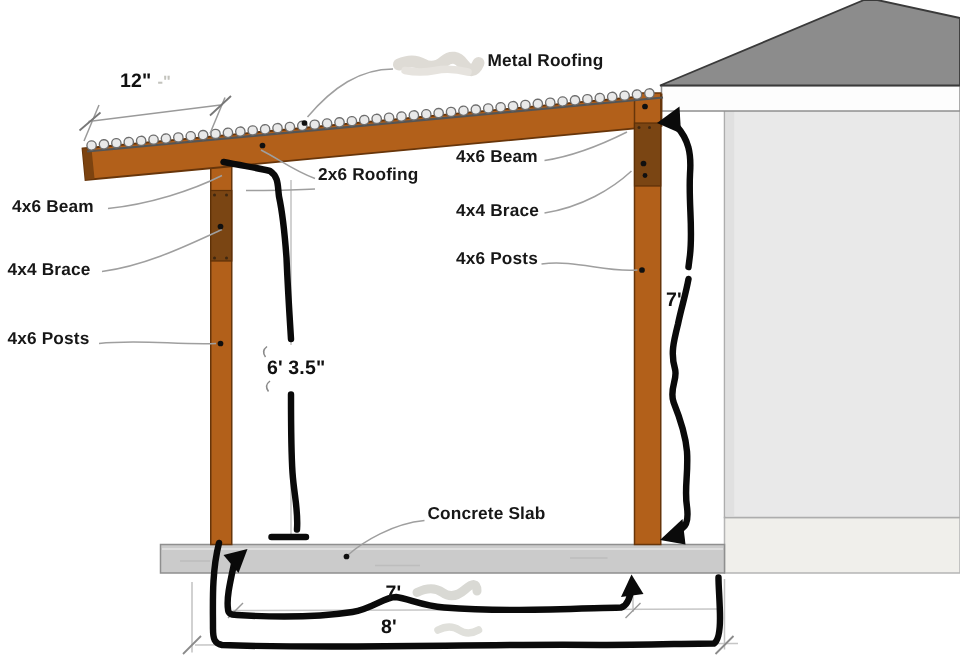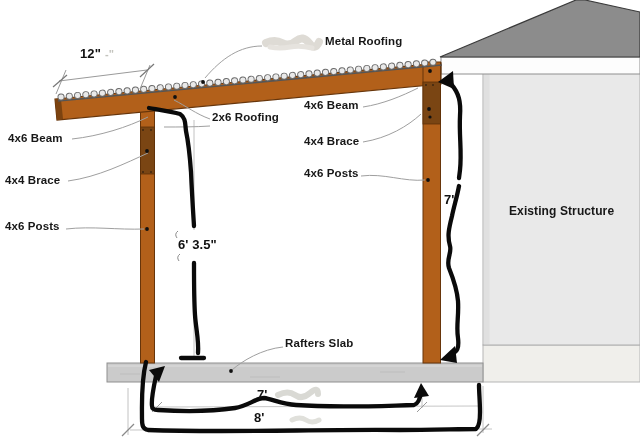--- a/index.html
+++ b/index.html
@@ -148,19 +148,18 @@
   <div class="label" style="left:5px;top:174px;">4x4 Brace</div>
   <div class="label" style="left:5px;top:220px;">4x6 Posts</div>
 
   <div class="label" style="left:304px;top:99px;">4x6 Beam</div>
   <div class="label" style="left:304px;top:135px;">4x4 Brace</div>
   <div class="label" style="left:304px;top:167px;">4x6 Posts</div>
 
   <div class="label dim" style="left:444px;top:192px;">7'</div>
   <div class="label dim" style="left:178px;top:237px;">6' 3.5"</div>
 
-  <div class="label" style="left:285px;top:337px;">Rafters Slab</div>
-  <div class="label big" style="left:509px;top:204px;">Existing Structure</div>
+  <div class="label" style="left:285px;top:337px;">Concrete Slab</div>
 
   <div class="label dim" style="left:257px;top:387px;">7'</div>
   <div class="label dim" style="left:254px;top:410px;">8'</div>
 
 </div>
 
 </body></html>

